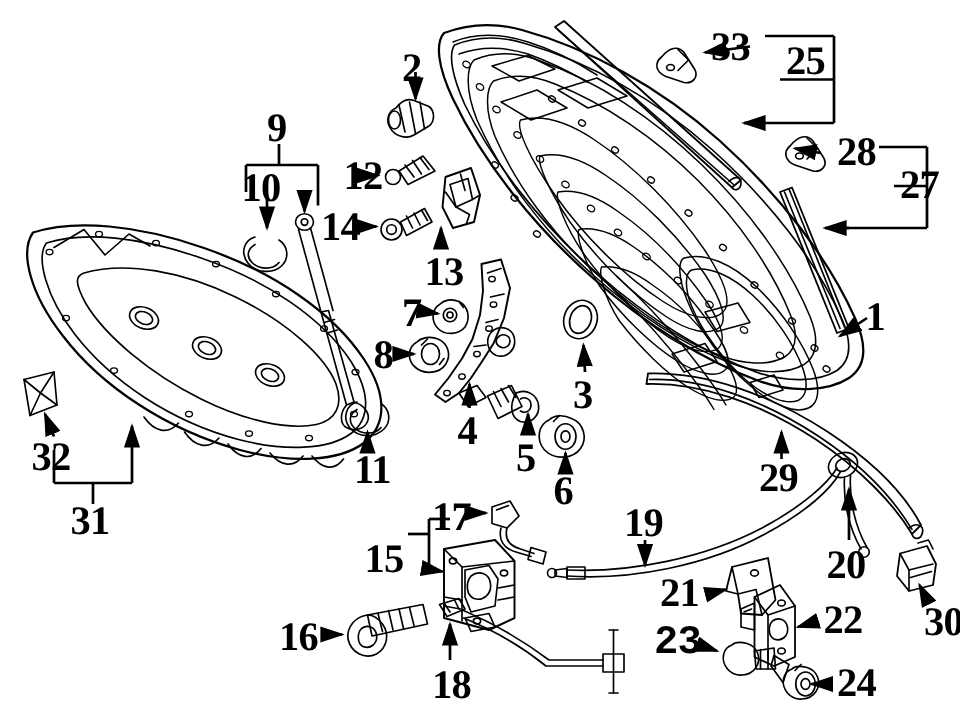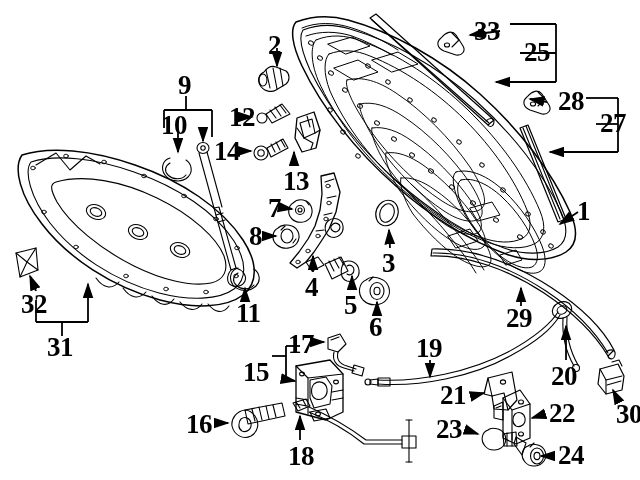--- a/index.html
+++ b/index.html
@@ -526,23 +526,23 @@
 <div class="lbl" style="left:283px;top:168px;">13</div>
 <div class="lbl" style="left:214px;top:138px;">14</div>
 <div class="lbl" style="left:243px;top:359px;">15</div>
 <div class="lbl" style="left:186px;top:411px;">16</div>
 <div class="lbl" style="left:288px;top:331px;">17</div>
 <div class="lbl" style="left:288px;top:443px;">18</div>
 <div class="lbl" style="left:416px;top:335px;">19</div>
 <div class="lbl" style="left:551px;top:363px;">20</div>
 <div class="lbl" style="left:440px;top:382px;">21</div>
 <div class="lbl" style="left:549px;top:400px;">22</div>
-<div class="lbl" style="left:436px;top:416px;">23</div>
+<div class="lbl" style="left:436px;top:416px;font-family:Liberation Mono, monospace;">23</div>
 <div class="lbl" style="left:558px;top:442px;text-align:right;">24</div>
-<div class="lbl" style="left:524px;top:39px;">25</div>
+<div class="lbl" style="left:524px;top:27px;">25</div>
 <div class="lbl" style="left:474px;top:18px;">33</div>
 <div class="lbl" style="left:600px;top:110px;text-align:center;">27</div>
 <div class="lbl" style="left:558px;top:88px;">28</div>
 <div class="lbl" style="left:506px;top:305px;">29</div>
 <div class="lbl" style="left:616px;top:401px;">30</div>
 <div class="lbl" style="left:47px;top:334px;">31</div>
 <div class="lbl" style="left:21px;top:291px;">32</div>
 
 </div>
 

